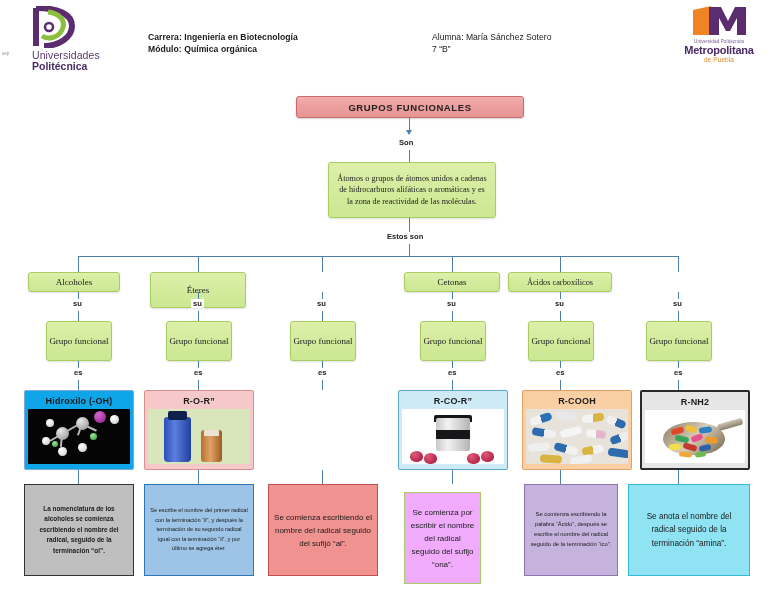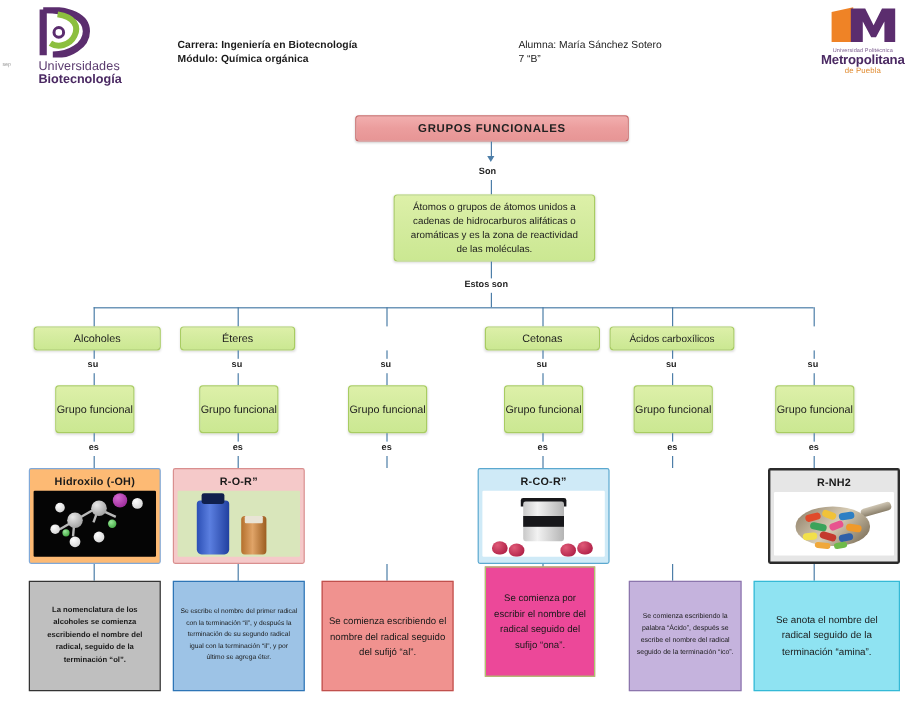--- a/index.html
+++ b/index.html
@@ -48,20 +48,21 @@
     font-size:9.5px; font-weight:bold; letter-spacing:.6px; color:#222;
     box-shadow:0 1px 2px rgba(0,0,0,.18);
   }
 
   
   .green-box {
     background:linear-gradient(to bottom,#ddf0a8 0%,#d5ecA0 40%,#cbe892 100%);
     border:1px solid #a8cc62;
     border-radius:3px;
     box-shadow:0 1px 2px rgba(0,0,0,.13);
+    font-family:Liberation Serif, serif;
   }
   .def-box { font-size:8.2px; line-height:11.5px; color:#1c1c1c; padding:5px 8px; }
   .cat-box { font-size:9px; color:#1c1c1c; font-weight:normal; }
   .gf-box  { font-size:9px; color:#1c1c1c; line-height:12.5px; }
 
   
   .vline { position:absolute; background:#4d7ea8; width:1px; }
   .hline { position:absolute; background:#4d7ea8; height:1px; }
   .arrow {
     position:absolute; width:0; height:0;
@@ -137,21 +138,21 @@
     <div class="mark">
       <svg width="52" height="42" viewBox="0 0 52 42">
         <path d="M8 2 L8 40" stroke="#5b2d6e" stroke-width="6" fill="none"></path>
         <path d="M8 2 C30 2 44 8 44 20 C44 32 30 40 16 40" stroke="#5b2d6e" stroke-width="6" fill="none"></path>
         <path d="M20 6 C34 8 38 16 34 24 C30 32 20 34 14 30" stroke="#8cbf3f" stroke-width="5" fill="none"></path>
         <circle cx="21" cy="21" r="4" fill="none" stroke="#5b2d6e" stroke-width="2.5"></circle>
       </svg>
     </div>
     <div class="txt0">sep</div>
     <div class="txt1">Universidades</div>
-    <div class="txt2">Biotecnología</div>
+    <div class="txt2">Politécnica</div>
   </div>
 
   <div id="header-text">
     <div>Carrera: Ingeniería en Biotecnología</div>
     <div>Módulo: Química orgánica</div>
   </div>
 
   <div id="student-text">
     <div>Alumna: María Sánchez Sotero</div>
     <div>7 “B”</div>
@@ -186,34 +187,34 @@
     <span>Átomos o grupos de átomos unidos a cadenas de hidrocarburos alifáticas o aromáticas y es la zona de reactividad de las moléculas.</span>
   </div>
 
   <div class="vline" style="left:409px; top:138px; height:16px;"></div>
   <div class="conn-label" style="left:385px; top:152px;">Estos son</div>
   <div class="vline" style="left:409px; top:164px; height:12px;"></div>
 
   <div class="hline" style="left:78px; top:176px; width:600px;"></div>
 
   <div class="vline" style="left:78px; top:176px; height:16px;"></div>
-  <div class="node green-box cat-box" style="left:28px; top:192px; width:106px; height:20px;">
+  <div class="node green-box cat-box" style="left:28px; top:192px; width:92px; height:20px;">
     <span>Alcoholes</span>
   </div>
   <div class="vline" style="left:78px; top:212px; height:12px;"></div>
   <div class="conn-label" style="left:71px; top:219px;">su</div>
   <div class="vline" style="left:78px; top:231px; height:10px;"></div>
   <div class="node green-box gf-box" style="left:46px; top:241px; width:66px; height:40px;">
     <span>Grupo funcional</span>
   </div>
   <div class="vline" style="left:78px; top:281px; height:12px;"></div>
   <div class="conn-label" style="left:72px; top:288px;">es</div>
   <div class="vline" style="left:78px; top:300px; height:10px;"></div>
 
-  <div class="card" style="left:24px; top:310px; width:110px; height:80px; background:#fdba74; border:1.5px solid #7fa8d8;">
+  <div class="card" style="left:24px; top:310px; width:110px; height:80px; background:#0ea5e9; border:1.5px solid #7fa8d8;">
     <div class="formula">Hidroxilo (-OH)</div>
     <div class="photo ph-molecule" style="height:55px;">
       <div class="bd" style="left:34px;top:24px;width:20px;transform:rotate(-30deg);"></div>
       <div class="bd" style="left:54px;top:14px;width:16px;transform:rotate(25deg);"></div>
       <div class="bd" style="left:34px;top:24px;width:14px;transform:rotate(150deg);"></div>
       <div class="bd" style="left:34px;top:24px;width:13px;transform:rotate(95deg);"></div>
       <div class="bd" style="left:54px;top:14px;width:12px;transform:rotate(110deg);"></div>
       <div class="at" style="left:28px;top:18px;width:13px;height:13px;background:radial-gradient(circle at 35% 30%,#e8e8e8,#8d8d8d);"></div>
       <div class="at" style="left:48px;top:8px;width:13px;height:13px;background:radial-gradient(circle at 35% 30%,#e8e8e8,#8d8d8d);"></div>
       <div class="at" style="left:66px;top:2px;width:12px;height:12px;background:radial-gradient(circle at 35% 30%,#d36ad0,#8e1a8b);"></div>
@@ -225,21 +226,21 @@
       <div class="at" style="left:62px;top:24px;width:7px;height:7px;background:radial-gradient(circle at 35% 30%,#9ae89a,#2f9b2f);"></div>
       <div class="at" style="left:24px;top:32px;width:6px;height:6px;background:radial-gradient(circle at 35% 30%,#9ae89a,#2f9b2f);"></div>
     </div>
   </div>
   <div class="vline" style="left:78px; top:390px; height:14px;"></div>
   <div class="desc" style="left:24px; top:404px; width:110px; height:92px; background:#bfbfbf; border:1.5px solid #333333;">
     <span style="font-size:6.4px; line-height:10.5px; font-weight:bold;">La nomenclatura de los alcoholes se comienza escribiendo el nombre del radical, seguido de la terminación “ol”.</span>
   </div>
 
   <div class="vline" style="left:198px; top:176px; height:16px;"></div>
-  <div class="node green-box cat-box" style="left:150px; top:192px; width:96px; height:20px;">
+  <div class="node green-box cat-box" style="left:150px; top:192px; width:96px; height:36px;">
     <span>Éteres</span>
   </div>
   <div class="vline" style="left:198px; top:212px; height:12px;"></div>
   <div class="conn-label" style="left:191px; top:219px;">su</div>
   <div class="vline" style="left:198px; top:231px; height:10px;"></div>
   <div class="node green-box gf-box" style="left:166px; top:241px; width:66px; height:40px;">
     <span>Grupo funcional</span>
   </div>
   <div class="vline" style="left:198px; top:281px; height:12px;"></div>
   <div class="conn-label" style="left:192px; top:288px;">es</div>
@@ -295,38 +296,57 @@
       <div class="lid"></div>
       <div class="jar"></div>
       <div class="band"></div>
       <div class="berry" style="left:8px;"></div>
       <div class="berry" style="left:22px;bottom:0;"></div>
       <div class="berry" style="right:10px;"></div>
       <div class="berry" style="right:24px;bottom:0;"></div>
     </div>
   </div>
   <div class="vline" style="left:452px; top:390px; height:14px;"></div>
-  <div class="desc" style="left:404px; top:392px; width:92px; height:92px; background:#ec4899; border:1.5px solid #a9c96a;">
+  <div class="desc" style="left:404px; top:412px; width:77px; height:92px; background:#f0abfc; border:1.5px solid #a9c96a;">
     <span style="font-size:8px; line-height:13px;">Se comienza por escribir el nombre del radical seguido del sufijo “ona”.</span>
   </div>
 
   <div class="vline" style="left:560px; top:176px; height:16px;"></div>
   <div class="node green-box cat-box" style="left:508px; top:192px; width:104px; height:20px; font-size:8.3px;">
     <span>Ácidos carboxílicos</span>
   </div>
   <div class="vline" style="left:560px; top:212px; height:12px;"></div>
   <div class="conn-label" style="left:553px; top:219px;">su</div>
   <div class="vline" style="left:560px; top:231px; height:10px;"></div>
   <div class="node green-box gf-box" style="left:528px; top:241px; width:66px; height:40px;">
     <span>Grupo funcional</span>
   </div>
   <div class="vline" style="left:560px; top:281px; height:12px;"></div>
   <div class="conn-label" style="left:554px; top:288px;">es</div>
   <div class="vline" style="left:560px; top:300px; height:10px;"></div>
 
+  <div class="card" style="left:522px; top:310px; width:110px; height:80px; background:#fbcfa4; border:1.5px solid #e2a164;">
+    <div class="formula">R-COOH</div>
+    <div class="photo ph-caps" style="height:55px;">
+      <div class="c" style="left:4px;top:6px;width:22px;height:8px;background:linear-gradient(to right,#f2f2f2 50%,#2b6fb5 50%);transform:rotate(-18deg);"></div>
+      <div class="c" style="left:30px;top:3px;width:20px;height:8px;background:linear-gradient(to right,#e8e8e8 50%,#e8e8e8 50%);transform:rotate(12deg);"></div>
+      <div class="c" style="left:56px;top:5px;width:22px;height:8px;background:linear-gradient(to right,#f4f4f4 50%,#d9b441 50%);transform:rotate(-8deg);"></div>
+      <div class="c" style="left:80px;top:9px;width:20px;height:8px;background:linear-gradient(to right,#efefef 50%,#2d6bb0 50%);transform:rotate(22deg);"></div>
+      <div class="c" style="left:6px;top:20px;width:24px;height:8px;background:linear-gradient(to right,#2d6bb0 50%,#f0f0f0 50%);transform:rotate(10deg);"></div>
+      <div class="c" style="left:34px;top:19px;width:22px;height:8px;background:#f5f5f5;transform:rotate(-14deg);"></div>
+      <div class="c" style="left:60px;top:21px;width:20px;height:8px;background:linear-gradient(to right,#f5f5f5 50%,#e3b7cb 50%);transform:rotate(6deg);"></div>
+      <div class="c" style="left:84px;top:25px;width:20px;height:8px;background:linear-gradient(to right,#2d6bb0 50%,#eeeeee 50%);transform:rotate(-20deg);"></div>
+      <div class="c" style="left:2px;top:34px;width:22px;height:8px;background:#efefef;transform:rotate(-6deg);"></div>
+      <div class="c" style="left:28px;top:36px;width:24px;height:8px;background:linear-gradient(to right,#2d6bb0 50%,#f2f2f2 50%);transform:rotate(16deg);"></div>
+      <div class="c" style="left:56px;top:37px;width:22px;height:8px;background:linear-gradient(to right,#d9b441 50%,#f2f2f2 50%);transform:rotate(-10deg);"></div>
+      <div class="c" style="left:82px;top:40px;width:22px;height:8px;background:#2d6bb0;transform:rotate(8deg);"></div>
+      <div class="c" style="left:14px;top:46px;width:22px;height:8px;background:#d9b441;transform:rotate(4deg);"></div>
+      <div class="c" style="left:44px;top:47px;width:22px;height:8px;background:#f0f0f0;transform:rotate(-12deg);"></div>
+    </div>
+  </div>
   <div class="vline" style="left:560px; top:390px; height:14px;"></div>
   <div class="desc" style="left:524px; top:404px; width:94px; height:92px; background:#c5b3dd; border:1.5px solid #8c76ad;">
     <span style="font-size:5.8px; line-height:9.8px;">Se comienza escribiendo la palabra “Ácido”, después se escribe el nombre del radical seguido de la terminación “ico”.</span>
   </div>
 
   <div class="vline" style="left:678px; top:176px; height:16px;"></div>
   <div class="vline" style="left:678px; top:212px; height:12px;"></div>
   <div class="conn-label" style="left:671px; top:219px;">su</div>
   <div class="vline" style="left:678px; top:231px; height:10px;"></div>
   <div class="node green-box gf-box" style="left:646px; top:241px; width:66px; height:40px;">

